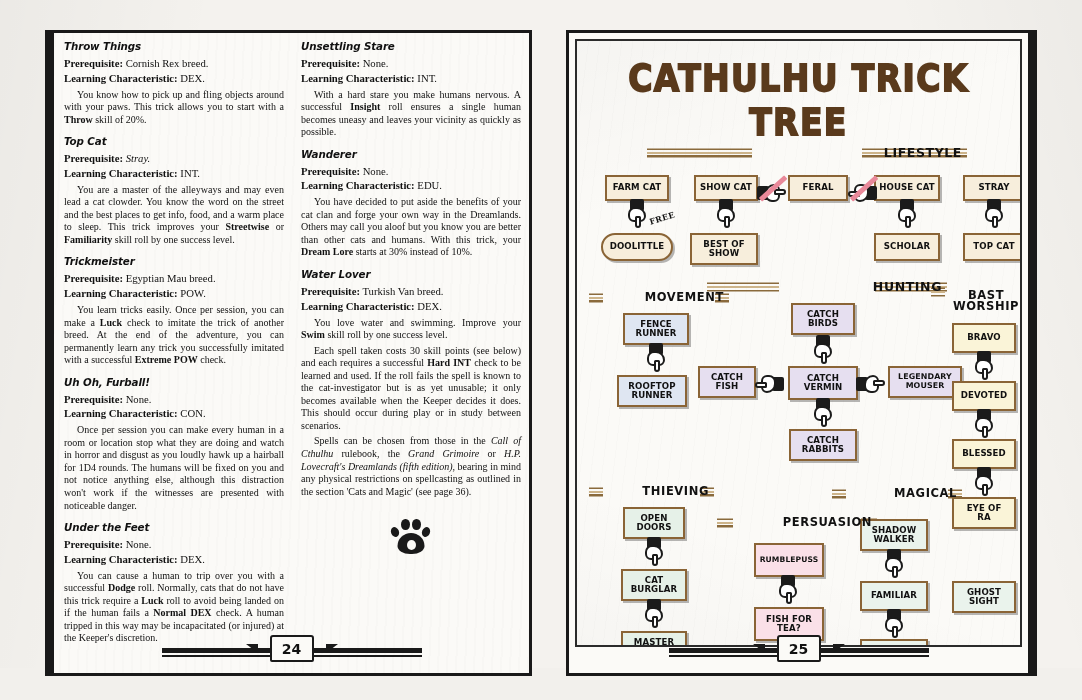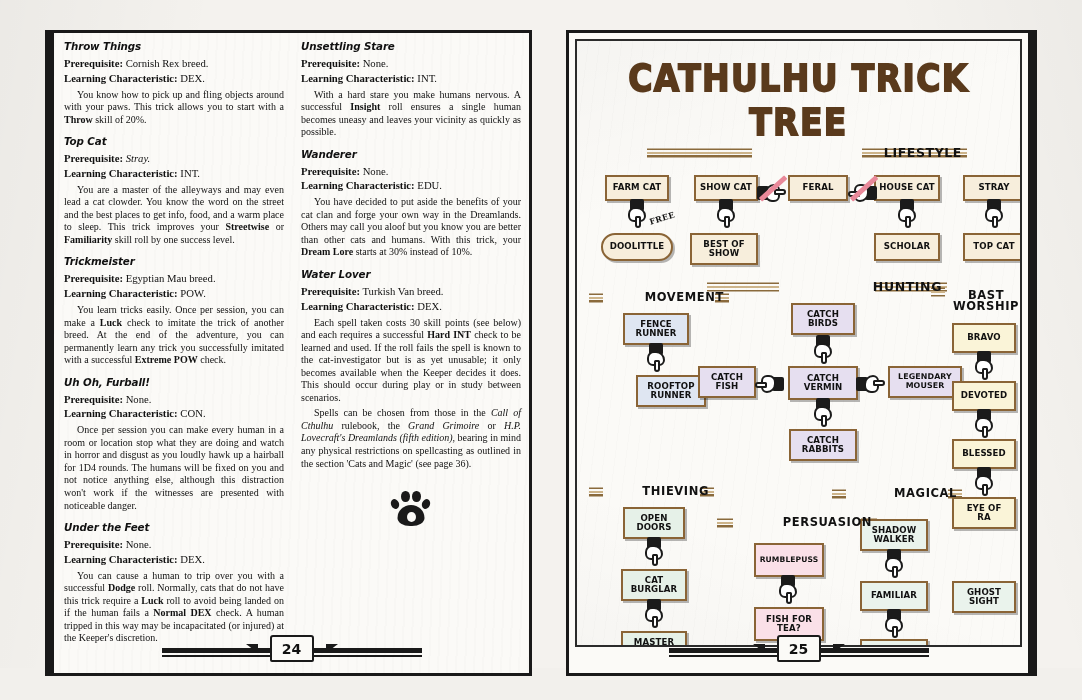--- a/index.html
+++ b/index.html
@@ -257,20 +257,21 @@
         <div class="para">With a hard stare you make humans nervous. A successful <b>Insight</b> roll ensures a single human becomes uneasy and leaves your vicinity as quickly as possible.</div>
 
         <div class="trick-head">Wanderer</div>
         <div class="meta"><b>Prerequisite:</b> <span>None.</span></div>
         <div class="meta"><b>Learning Characteristic:</b> <span>EDU.</span></div>
         <div class="para">You have decided to put aside the benefits of your cat clan and forge your own way in the Dreamlands. Others may call you aloof but you know you are better than other cats and humans. With this trick, your <b>Dream Lore</b> starts at 30% instead of 10%.</div>
 
         <div class="trick-head">Water Lover</div>
         <div class="meta"><b>Prerequisite:</b> <span>Turkish Van breed.</span></div>
         <div class="meta"><b>Learning Characteristic:</b> <span>DEX.</span></div>
+        <div class="para">You love water and swimming. Improve your <b>Swim</b> skill roll by one success level.</div>
 
         <div class="para">Each spell taken costs 30 skill points (see below) and each requires a successful <b>Hard INT</b> check to be learned and used. If the roll fails the spell is known to the cat-investigator but is as yet unusable; it only becomes available when the Keeper decides it does. This should occur during play or in study between scenarios.</div>
         <div class="para">Spells can be chosen from those in the <i>Call of Cthulhu</i> rulebook, the <i>Grand Grimoire</i> or <i>H.P. Lovecraft's Dreamlands (fifth edition)</i>, bearing in mind any physical restrictions on spellcasting as outlined in the section 'Cats and Magic' (see page 36).</div>
 
         <div class="pawwrap">
           <div class="paw">
             <span class="toe t1"></span>
               <span class="toe t2"></span>
             <span class="toe t3"></span>
               <span class="toe t4"></span>
@@ -360,21 +361,21 @@
         <span class="lbl">MOVEMENT</span>
         <span class="rule rr" style="width:14px;"></span>
       </div>
       <div class="box c-move" style="left:46px; top:272px; width:66px; height:32px; white-space:pre-line;">FENCE
 RUNNER</div>
       <div class="hand" style="left:68px; top:302px;">
           <span class="cuff"></span>
           <span class="palm"></span>
           <span class="fing"></span>
         </div>
-      <div class="box c-move" style="left:59px; top:334px; width:70px; height:32px; white-space:pre-line;">ROOFTOP
+      <div class="box c-move" style="left:40px; top:334px; width:70px; height:32px; white-space:pre-line;">ROOFTOP
 RUNNER</div>
 
       <div class="banner" style="left:130px; top:238px; width:240px; height:16px;">
         <span class="rule rl" style="width:72px;"></span>
         <span class="lbl">HUNTING</span>
         <span class="rule rr" style="width:72px;"></span>
       </div>
       <div class="box c-hunt" style="left:214px; top:262px; width:64px; height:32px; white-space:pre-line;">CATCH
 BIRDS</div>
       <div class="hand" style="left:235px; top:294px;">

